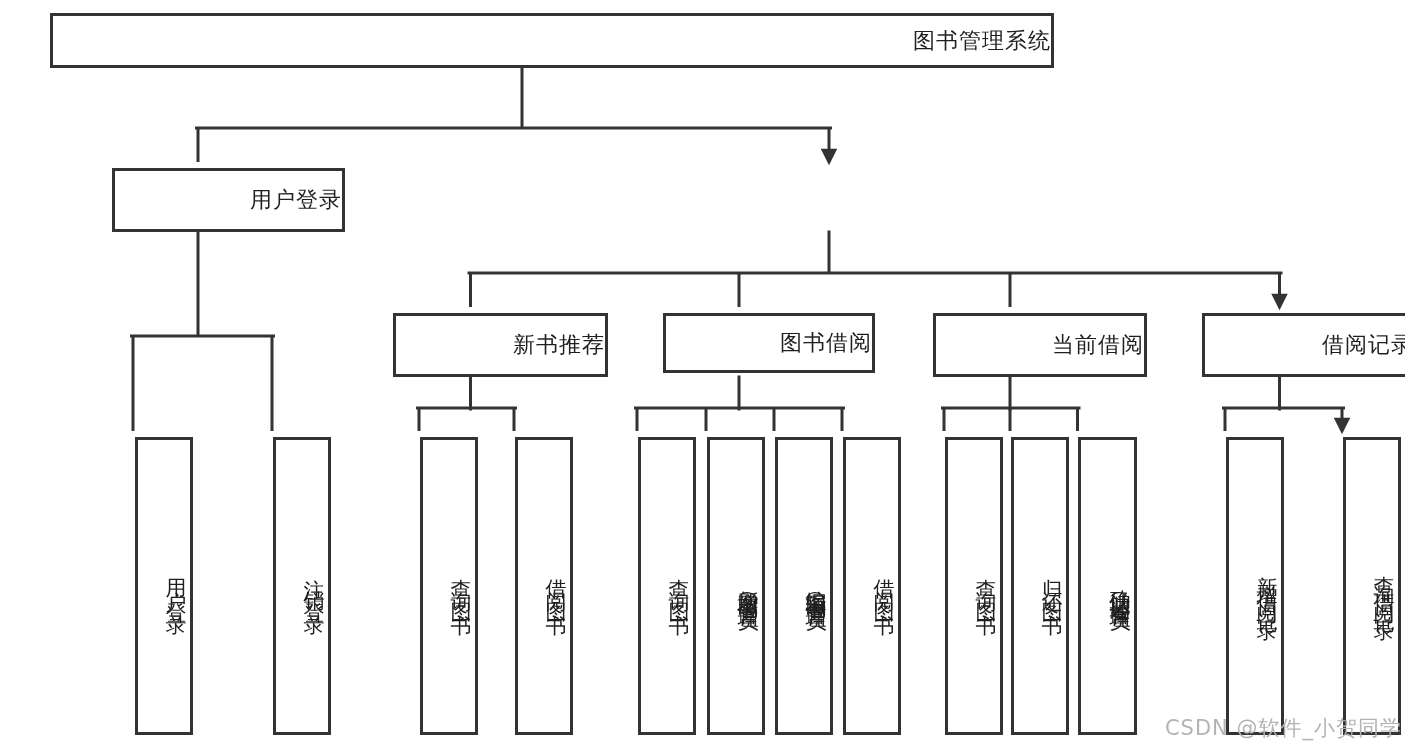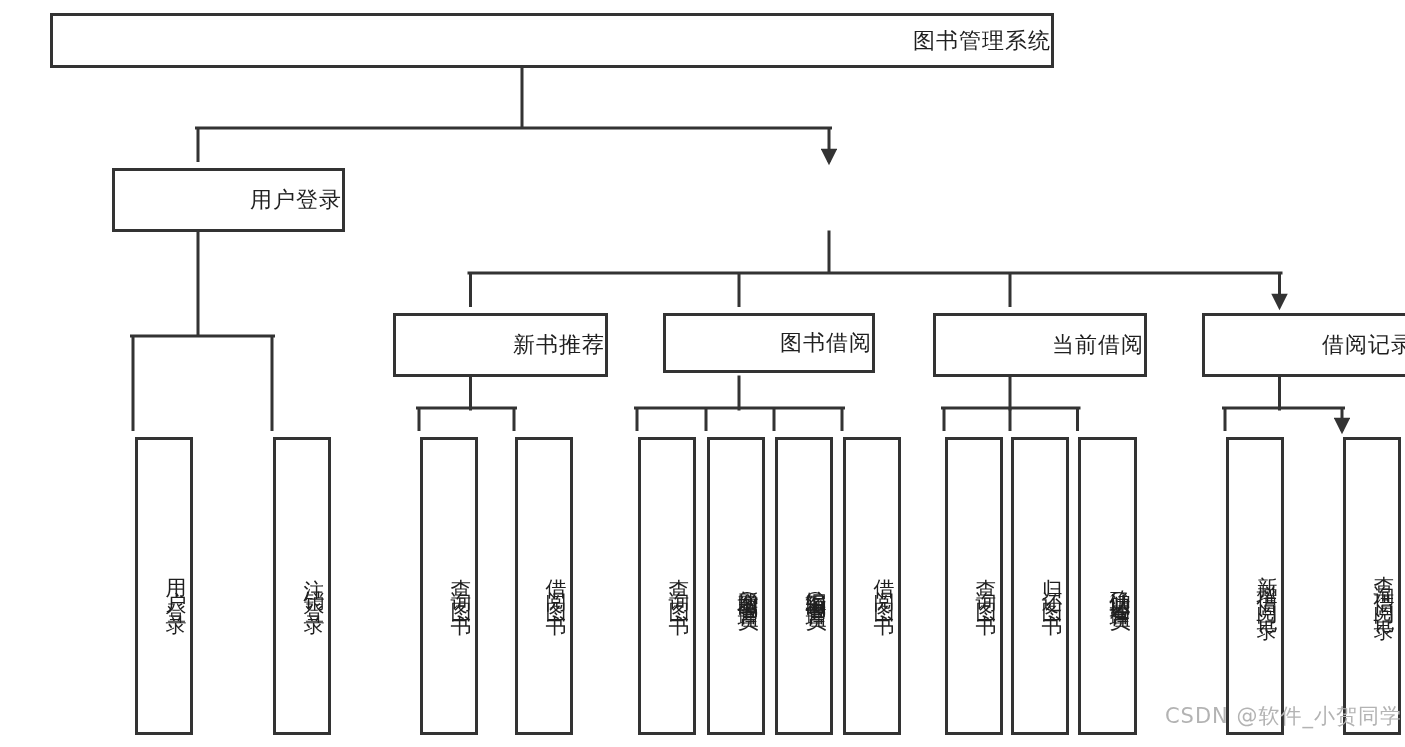--- a/index.html
+++ b/index.html
@@ -45,21 +45,21 @@
     font-size: 21px;
     white-space: nowrap;
     color: #1f1f1f;
   }
   .ls-lg { letter-spacing: 12px; }
   .ls-md { letter-spacing: 9px; }
   .ls-sm { letter-spacing: 3px; }
   .watermark {
     position: absolute;
     right: 3px;
-    bottom: 17px;
+    bottom: 5px;
     font-size: 21px;
     letter-spacing: 1px;
     color: #b3b3b3;
     z-index: 2;
     white-space: nowrap;
   }
 </style>
 </head>
 <body>
 

